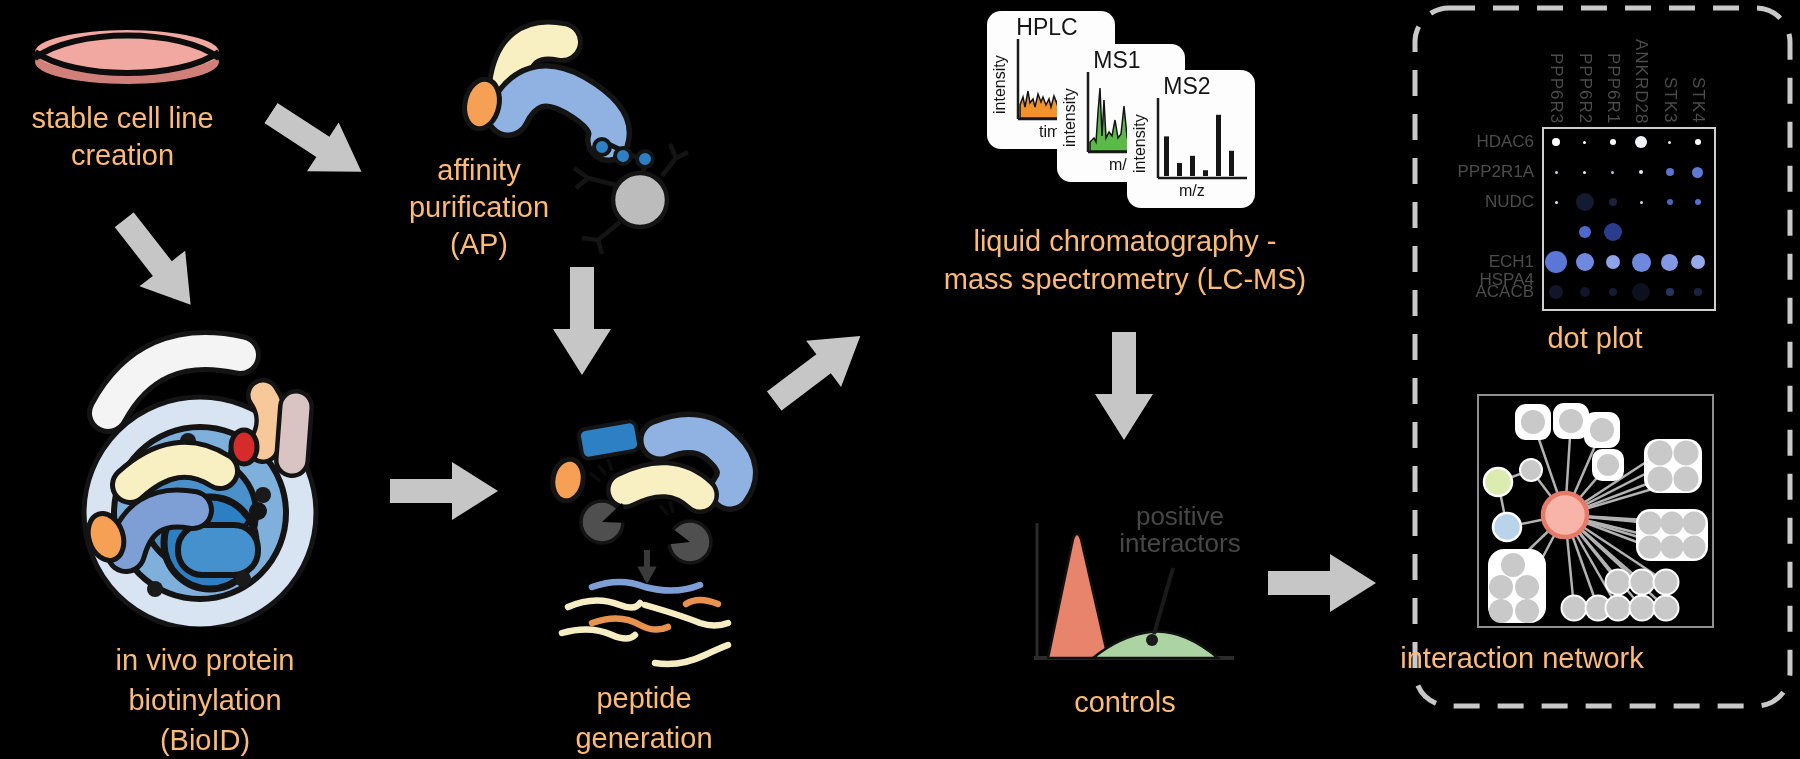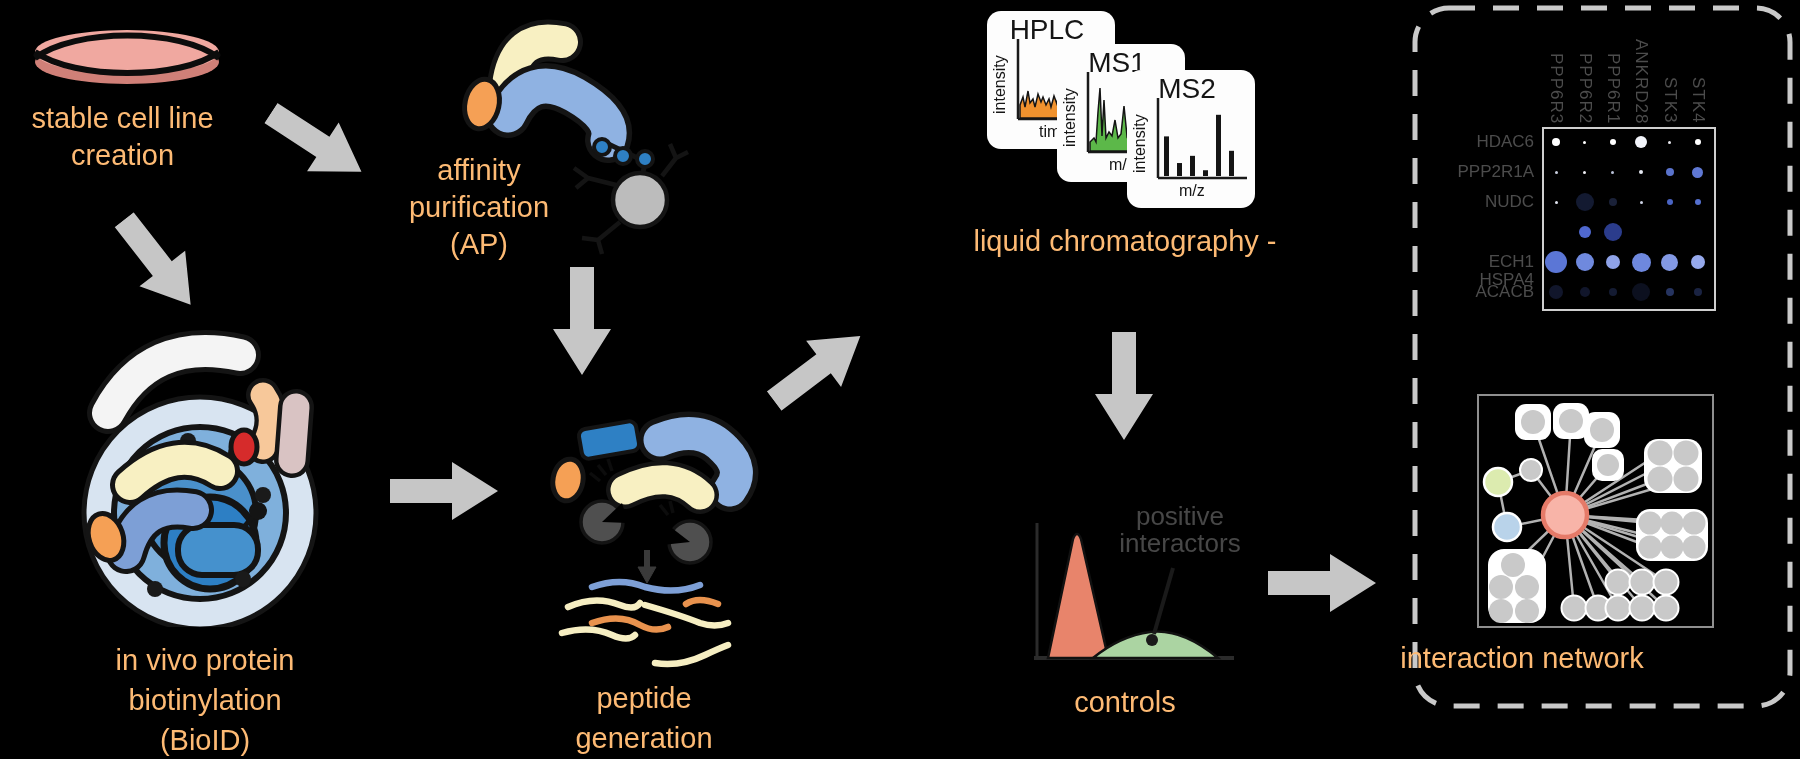--- a/index.html
+++ b/index.html
@@ -5,21 +5,21 @@
   html,body{margin:0;padding:0;background:#000;}
   #canvas{position:relative;width:1800px;height:759px;background:#000;overflow:hidden;
           font-family:"Liberation Sans",sans-serif;}
   .abs{position:absolute;}
   .caption{position:absolute;color:#fdba74;font-size:29px;line-height:37px;text-align:center;}
   .caption div{white-space:nowrap;}
   .annotation{position:absolute;color:#474747;font-size:26px;line-height:27px;text-align:center;}
   .arrow{position:absolute;width:110px;height:70px;}
   
   .ms-card{position:absolute;width:128px;height:138px;background:#fdfdfd;border-radius:14px;color:#151515;}
-  .ms-title{position:absolute;top:3px;left:0;right:8px;text-align:center;font-size:28px;}
+  .ms-title{position:absolute;top:3px;left:0;right:8px;text-align:center;font-size:23px;}
   .ms-ylabel{position:absolute;left:4px;top:28px;height:92px;writing-mode:vertical-rl;transform:rotate(180deg);
              font-size:16px;display:flex;align-items:center;justify-content:center;}
   .ms-plot{position:absolute;left:28px;top:28px;}
   .ms-xlabel{position:absolute;left:52px;top:112px;font-size:16px;}
   
   #dot-plot-area{position:absolute;inset:0;}
   .dp-grid-border{position:absolute;left:1542px;top:127px;width:170px;height:180px;border:2px solid #cfcfcf;}
   .dp-col-wrap{position:absolute;top:0;height:124px;width:22px;display:flex;flex-direction:column;
                justify-content:flex-end;align-items:center;}
   .dp-col-label{writing-mode:vertical-rl;font-size:17px;color:#4c4c4c;letter-spacing:1px;white-space:nowrap;}
@@ -202,20 +202,21 @@
         <rect x="22" y="65.04" width="5" height="12.959999999999999" fill="#151515"></rect>
         <rect x="35" y="57.839999999999996" width="5" height="20.160000000000004" fill="#151515"></rect>
         <rect x="48" y="72.24" width="5" height="5.76" fill="#151515"></rect>
         <rect x="61" y="16.800000000000004" width="5" height="61.199999999999996" fill="#151515"></rect>
         <rect x="74" y="52.8" width="5" height="25.2" fill="#151515"></rect>
       </svg>
     <div class="ms-xlabel">m/z</div>
   </div>
   <div class="caption" style="left:925px;top:222px;width:400px;line-height:38px">
     <div>liquid chromatography -</div>
+    <div>mass spectrometry (LC-MS)</div>
   </div>
 
   <svg class="abs" style="left:1020px;top:515px" width="250" height="155" viewBox="0 0 250 155">
     <line x1="17" y1="8" x2="17" y2="143" stroke="#2b2b2b" stroke-width="3"></line>
     <line x1="14" y1="143" x2="214" y2="143" stroke="#2b2b2b" stroke-width="4"></line>
     <path d="M28,143 L53,24 Q57,14 61,24 L87,138 Q88,143 84,143 Z" fill="#e8846b" stroke="#111" stroke-width="2.5"></path>
     <path d="M73,143 Q100,121 130,117 Q162,113 198,143 Z" fill="#abd4a2" stroke="#111" stroke-width="2.5"></path>
     <line x1="134" y1="119" x2="153" y2="53" stroke="#1a1a1a" stroke-width="4"></line>
     <circle cx="132" cy="125" r="6" fill="#1a1a1a"></circle>
   </svg>
@@ -283,20 +284,23 @@
       <div class="dp-dot" style="left: 1631.67px; top: 252.5px; width: 19px; height: 19px; background: rgb(110, 136, 222);"></div>
       <div class="dp-dot" style="left: 1661px; top: 253.5px; width: 17px; height: 17px; background: rgb(131, 153, 228);"></div>
       <div class="dp-dot" style="left: 1690.83px; top: 255px; width: 14px; height: 14px; background: rgb(150, 169, 236);"></div>
       <div class="dp-dot" style="left: 1549.17px; top: 285px; width: 14px; height: 14px; background: rgb(17, 22, 43);"></div>
       <div class="dp-dot" style="left: 1579.5px; top: 287px; width: 10px; height: 10px; background: rgb(17, 22, 43);"></div>
       <div class="dp-dot" style="left: 1608.83px; top: 288px; width: 8px; height: 8px; background: rgb(20, 27, 50);"></div>
       <div class="dp-dot" style="left: 1632.17px; top: 283px; width: 18px; height: 18px; background: rgb(12, 16, 31);"></div>
       <div class="dp-dot" style="left: 1665.5px; top: 288px; width: 8px; height: 8px; background: rgb(38, 52, 96);"></div>
       <div class="dp-dot" style="left: 1693.83px; top: 288px; width: 8px; height: 8px; background: rgb(26, 35, 66);"></div>
     </div>
+  <div class="caption" style="left:1495px;top:320px;width:200px">
+    <div>dot plot</div>
+  </div>
 
   <svg class="abs" style="left:1466px;top:385px" width="300" height="260" viewBox="0 0 300 260">
     <rect x="12" y="10" width="235" height="232" fill="none" stroke="#8f8f8f" stroke-width="2"></rect>
     <g stroke="#b2b2b2" stroke-width="2.5" stroke-linecap="round">
       <line x1="99" y1="130" x2="67" y2="37"></line>
         <line x1="99" y1="130" x2="105" y2="36"></line>
       <line x1="99" y1="130" x2="136" y2="45"></line>
         <line x1="99" y1="130" x2="142" y2="80"></line>
       <line x1="99" y1="130" x2="65" y2="85"></line>
         <line x1="99" y1="130" x2="41" y2="142"></line>

